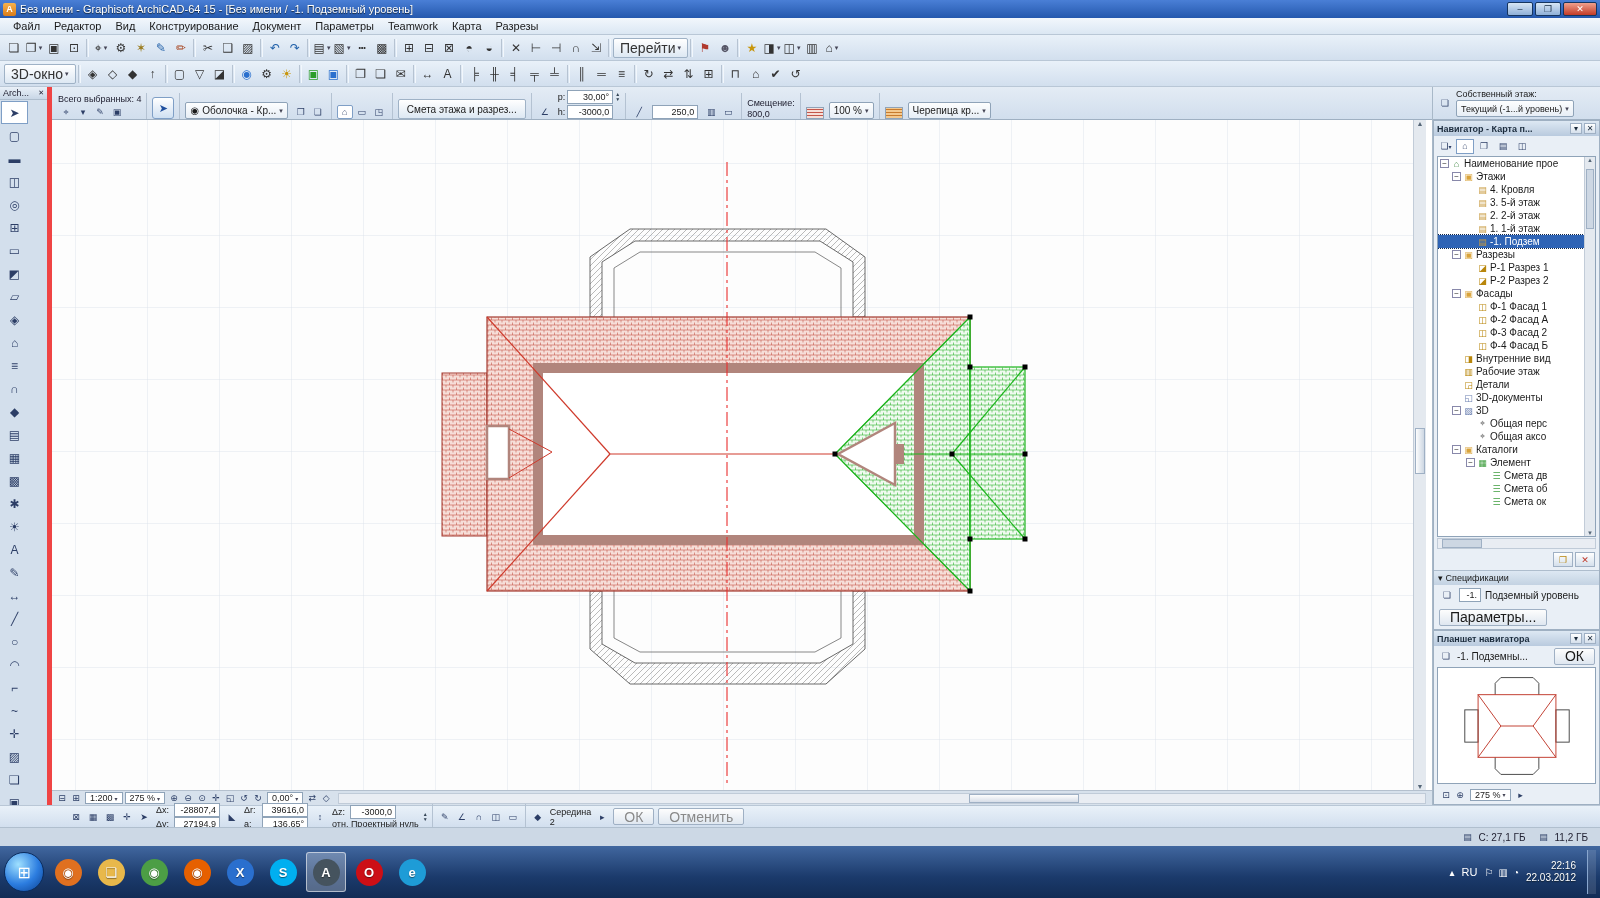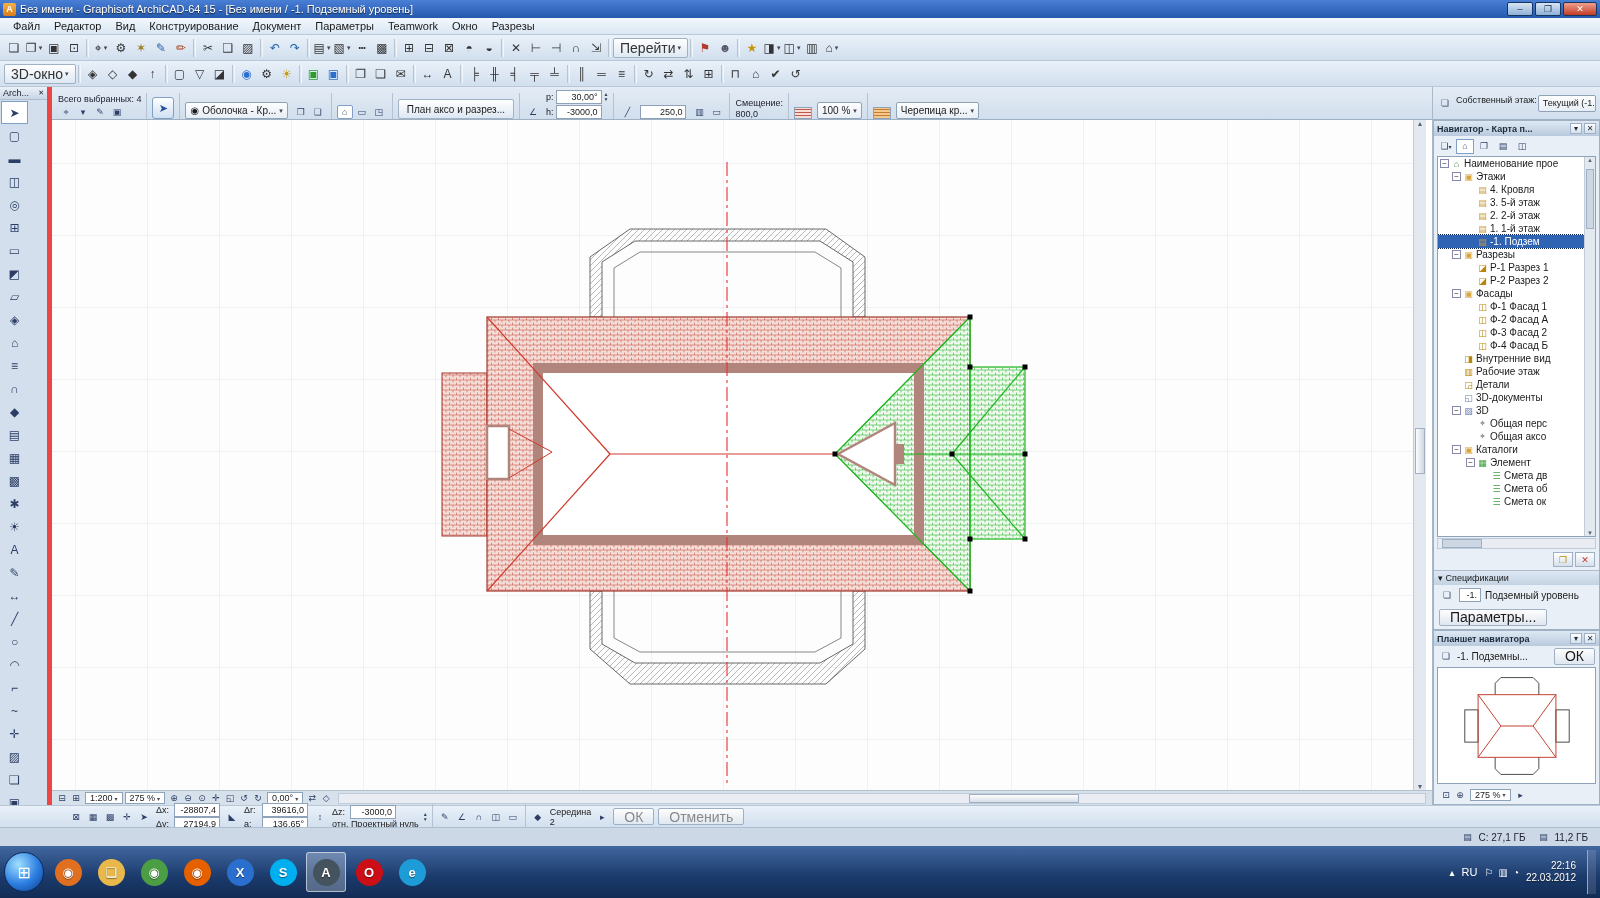--- a/index.html
+++ b/index.html
@@ -62,21 +62,21 @@
 .vs-thumb{position:absolute;top:46%;height:46px;left:1px;right:1px;background:linear-gradient(90deg,#fdfdfd,#cdd7e3);border:1px solid #9fb0c4}
 .quickbar{height:15px;flex:none;background:#d7e1ec;border-top:1px solid #b4c0ce;display:flex;align-items:center;gap:2px;padding:0 3px;font-size:9px}
 .qb-box{background:#fff;border:1px solid #8fa3b8;height:12px;display:inline-flex;align-items:center;padding:0 4px;font-size:9px;white-space:nowrap}
 .qb-box::after{content:"▾";font-size:6px;margin-left:2px;color:#445}
 .qbi{min-width:14px;height:13px;display:inline-flex;align-items:center;justify-content:center;font-size:9px;color:#2c3e66}
 .qb-scroll{flex:1;height:11px;background:#e9edf3;border:1px solid #c0cbd8;margin:0 3px;position:relative}
 .qb-thumb{position:absolute;left:58%;width:110px;top:0;bottom:0;background:linear-gradient(#fdfdfd,#d7dee8);border:1px solid #9fb0c4}
 
 .rightcol{width:168px;flex:none;background:#d3dfec;border-left:1px solid #a8b8c8;display:flex;flex-direction:column}
 .homestory{height:33px;flex:none;border-bottom:1px solid #9fb0c2;background:linear-gradient(#e4ecf5,#d1deed);display:flex;align-items:center;gap:3px;padding:0 4px}
-.hs-col{display:flex;gap:1px;min-width:0}
+.hs-col{display:flex;flex-direction:column;gap:1px;min-width:0}
 .hs-label{font-size:9px;white-space:nowrap}
 .panel{display:flex;flex-direction:column;border:1px solid #9fb0c2;background:#e9eff6;min-height:0}
 .panel-title{height:15px;flex:none;background:linear-gradient(#dde8f3,#b9cade);font-size:9px;font-weight:bold;display:flex;align-items:center;gap:3px;padding:0 3px;color:#1b2b3c}
 .pt-btn{margin-left:auto;display:flex;gap:2px;font-weight:normal}
 .pt-btn span{width:12px;height:11px;display:inline-flex;align-items:center;justify-content:center;font-size:8px;border:1px solid #9fb0c4;background:linear-gradient(#fff,#d5e0ec)}
 .nav-toolbar{height:20px;flex:none;display:flex;gap:1px;padding:2px 3px;align-items:center}
 .nti{width:18px;height:15px;display:inline-flex;align-items:center;justify-content:center;font-size:9px;color:#2c3e66;border:1px solid transparent}
 .nti.on{background:#fff;border-color:#7f9fc6}
 .nti.drop::after{content:"▾";font-size:6px}
 .tree{flex:1;background:#fff;border:1px solid #8fa3b8;margin:0 3px;overflow:hidden;font-size:10px;position:relative;padding-right:11px}
@@ -145,21 +145,21 @@
       <span class="menu-item">Вид</span>
 
       <span class="menu-item">Конструирование</span>
 
       <span class="menu-item">Документ</span>
 
       <span class="menu-item">Параметры</span>
 
       <span class="menu-item">Teamwork</span>
 
-      <span class="menu-item">Окно</span>
+      <span class="menu-item">Карта</span>
 
       <span class="menu-item">Разрезы</span>
     </div>
 
   <div class="toolbar">
 
       <span class="tbi">
         <span class="g">❏</span>
 
       </span>
@@ -712,21 +712,21 @@
             <span class="mini">❏</span>
           </span>
         <span class="ib-sep"></span>
         <span class="ib-minirow">
 
         <span class="mini on">⌂</span>
             <span class="mini">▭</span>
             <span class="mini">◳</span>
           </span>
         <span class="ib-sep"></span>
-        <span class="ib-btn">План аксо и разрез...</span>
+        <span class="ib-btn">Смета этажа и разрез...</span>
         <span class="ib-sep"></span>
         <span class="mini">∠</span>
         <div class="geom">
           <div class="geom-row">
             <span class="lab">p:</span>
             <span class="ib-box">30,00°</span>
             <span class="spin">
                 <span>▲</span>
                 <span>▼</span>
               </span>

